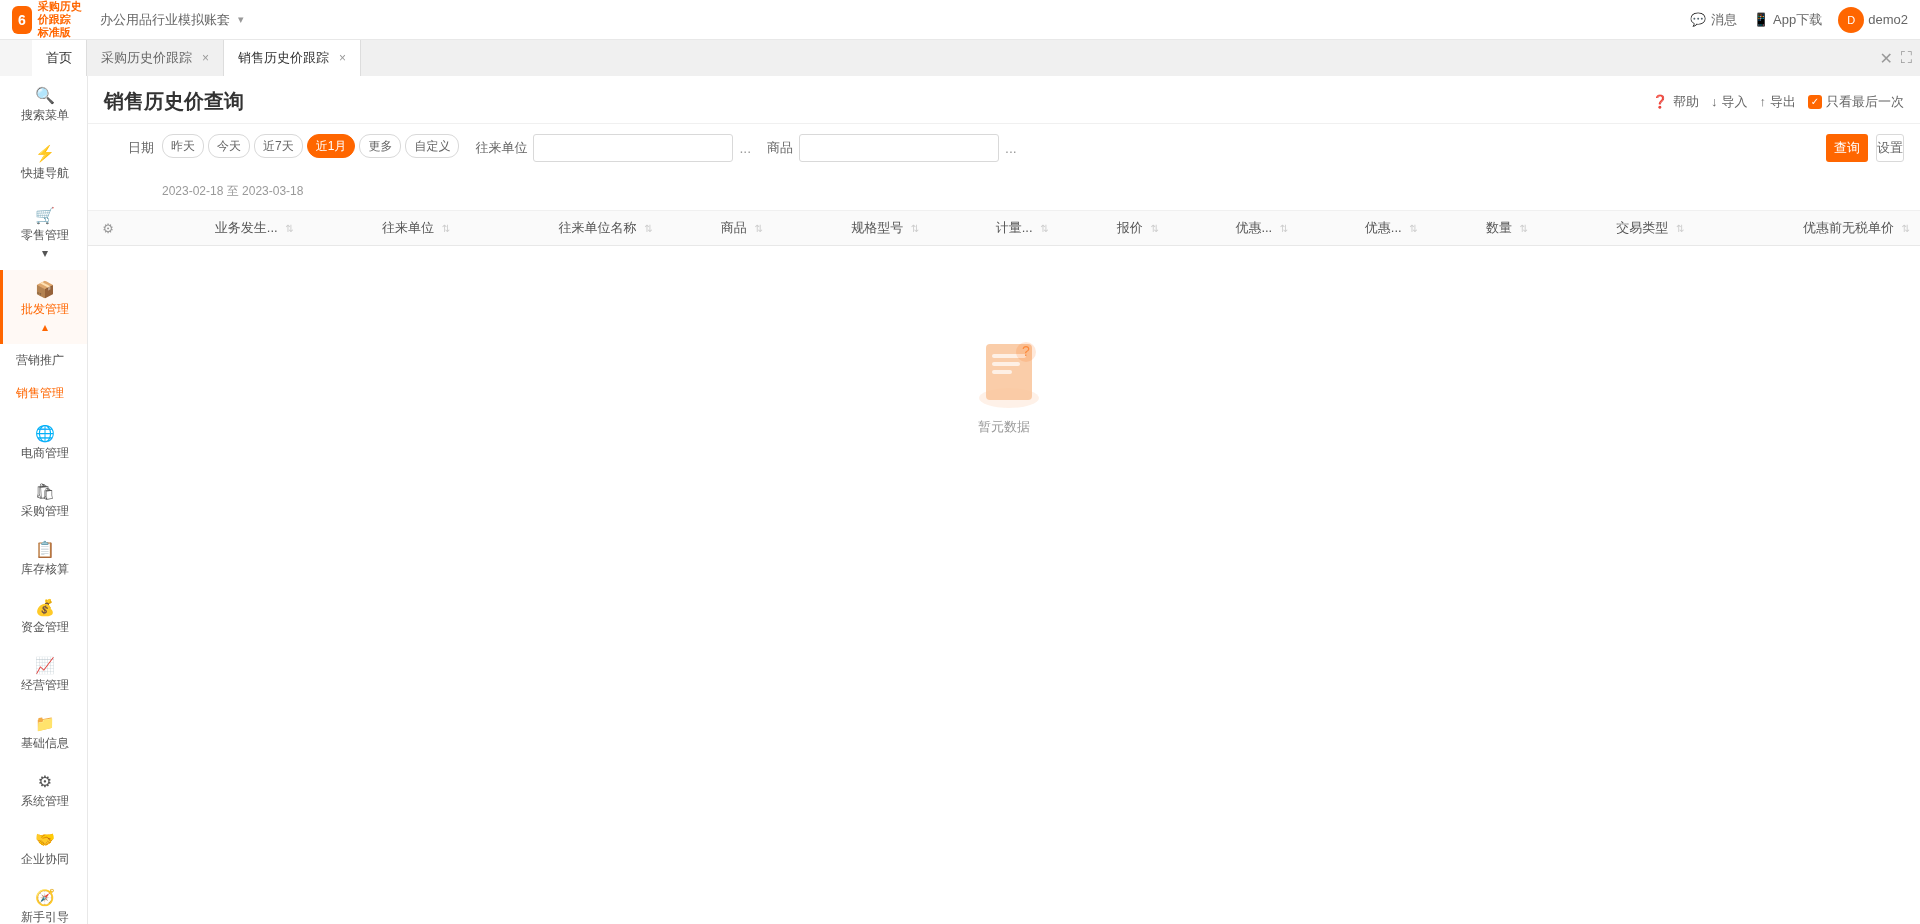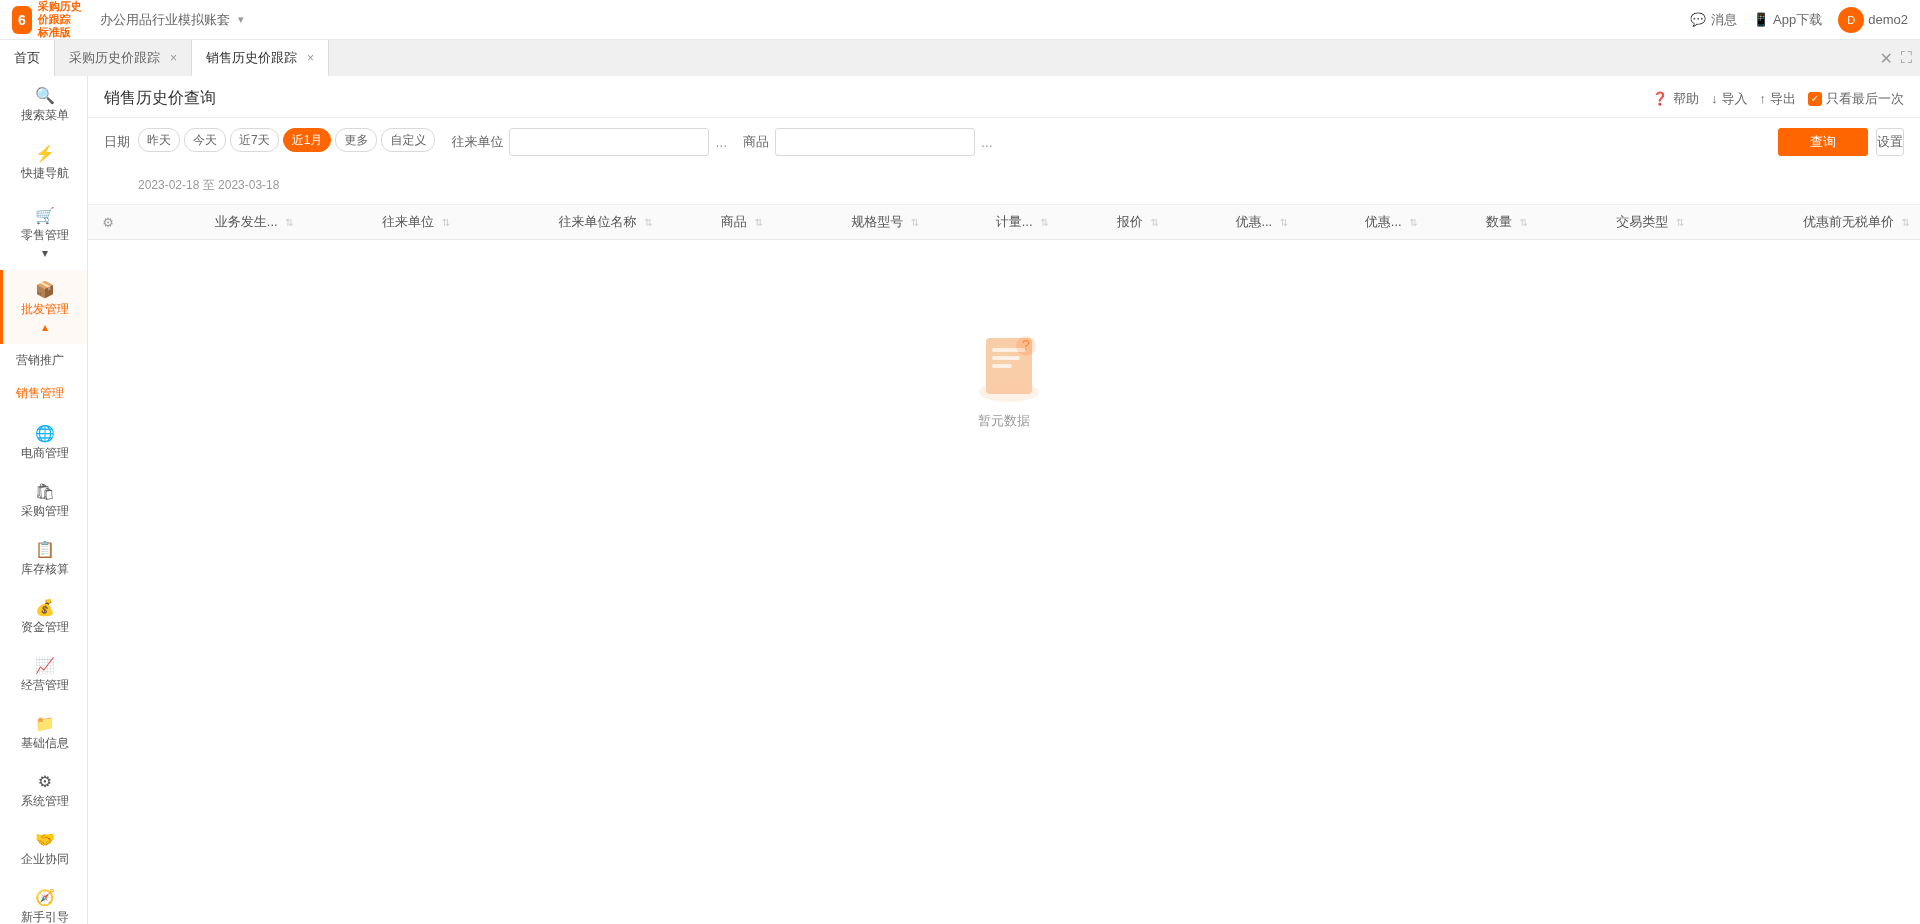--- a/index.html
+++ b/index.html
@@ -17,21 +17,21 @@
     .logo-text { font-size: 11px; color: #f60; font-weight: bold; line-height: 1.2; }
     .app-title { font-size: 13px; color: #666; }
     .dropdown-arrow { color: #999; font-size: 11px; cursor: pointer; }
     .top-bar-right { display: flex; align-items: center; gap: 16px; color: #666; font-size: 13px; }
     .top-bar-right span { display: flex; align-items: center; gap: 4px; cursor: pointer; }
     .avatar { width: 26px; height: 26px; border-radius: 50%; background: #f60; color: #fff; display: flex; align-items: center; justify-content: center; font-size: 11px; }
 
     
     .tab-bar {
       display: flex; align-items: center; background: #f0f0f0;
-      height: 36px; padding: 0; flex-shrink: 0; position: relative;
+      height: 36px; padding: 0; flex-shrink: 0; position: relative; margin-left: 32px;
     }
     .tab { display: flex; align-items: center; padding: 0 14px; height: 36px; cursor: pointer; font-size: 13px; color: #666; border-right: 1px solid #ddd; gap: 6px; }
     .tab.home { background: #fff; color: #333; font-weight: 500; }
     .tab.active { background: #fff; color: #333; }
     .tab .close-btn { color: #999; font-size: 12px; cursor: pointer; margin-left: 4px; }
     .tab-bar-actions { margin-left: auto; display: flex; align-items: center; padding-right: 8px; gap: 8px; }
     .tab-bar-actions span { color: #999; cursor: pointer; font-size: 16px; }
 
     
     .main-layout { display: flex; flex: 1; overflow: hidden; }
@@ -53,39 +53,39 @@
     .sidebar-sub-item.active { color: #f60; }
 
     
     .content { flex: 1; display: flex; flex-direction: column; overflow: hidden; background: #fff; }
 
     
     .page-header {
       display: flex; align-items: center; justify-content: space-between;
       padding: 12px 16px 8px; border-bottom: 1px solid #f0f0f0; background: #fff;
     }
-    .page-title { font-size: 16px; font-weight: normal; color: #333; }
+    .page-title { font-size: 20px; font-weight: bold; color: #333; }
     .page-actions { display: flex; align-items: center; gap: 12px; color: #666; font-size: 13px; }
     .page-actions span { display: flex; align-items: center; gap: 4px; cursor: pointer; }
     .checkbox-label { display: flex; align-items: center; gap: 4px; cursor: pointer; }
     .checkbox-checked { width: 14px; height: 14px; background: #f60; border-radius: 3px; display: inline-flex; align-items: center; justify-content: center; color: #fff; font-size: 10px; }
 
     
     .filter-bar { padding: 10px 16px; background: #fff; border-bottom: 1px solid #f0f0f0; display: flex; align-items: flex-start; gap: 16px; flex-wrap: wrap; }
     .filter-group { display: flex; align-items: flex-start; gap: 8px; }
-    .filter-label { color: #666; font-size: 13px; line-height: 28px; white-space: nowrap; }
+    .filter-label { color: #666; font-size: 13px; line-height: 28px; white-space: nowrap; margin-left: 24px; }
     .filter-date-btns { display: flex; align-items: center; gap: 4px; flex-wrap: wrap; }
     .date-btn { height: 24px; padding: 0 8px; border: 1px solid #d9d9d9; border-radius: 11px; background: #fff; color: #666; font-size: 12px; cursor: pointer; }
     .date-btn.active { background: #f60; color: #fff; border-color: #f60; border-radius: 12px; }
     .date-range { font-size: 12px; color: #999; margin-top: 21px; display: block; }
     .filter-field { display: flex; align-items: center; gap: 6px; }
     .filter-field-label { color: #666; font-size: 13px; white-space: nowrap; }
     .filter-input { height: 28px; border: 1px solid #d9d9d9; border-radius: 3px; padding: 0 8px; font-size: 13px; color: #333; width: 200px; outline: none; }
     .filter-ellipsis { color: #999; cursor: pointer; font-size: 14px; }
-    .query-btn { height: 28px; padding: 0 32px; background: #f60; color: #fff; border: none; border-radius: 3px; cursor: pointer; font-size: 13px; }
+    .query-btn { height: 28px; padding: 0 8px; background: #f60; color: #fff; border: none; border-radius: 3px; cursor: pointer; font-size: 13px; }
     .setting-btn { height: 28px; padding: 0 0; background: #fff; color: #666; border: 1px solid #d9d9d9; border-radius: 3px; cursor: pointer; font-size: 13px; }
     .filter-right { margin-left: auto; display: flex; gap: 8px; }
 
     
     .table-area { flex: 1; overflow: auto; }
     table { width: 100%; border-collapse: collapse; font-size: 13px; }
     thead tr { background: #fafafa; }
     th { padding: 8px 10px; text-align: right; color: #555; font-weight: 500; border-bottom: 1px solid #e8e8e8; white-space: nowrap; position: relative; }
     th .sort-arrows { color: #ccc; font-size: 10px; margin-left: 4px; }
     .th-gear { width: 40px; text-align: center; }

